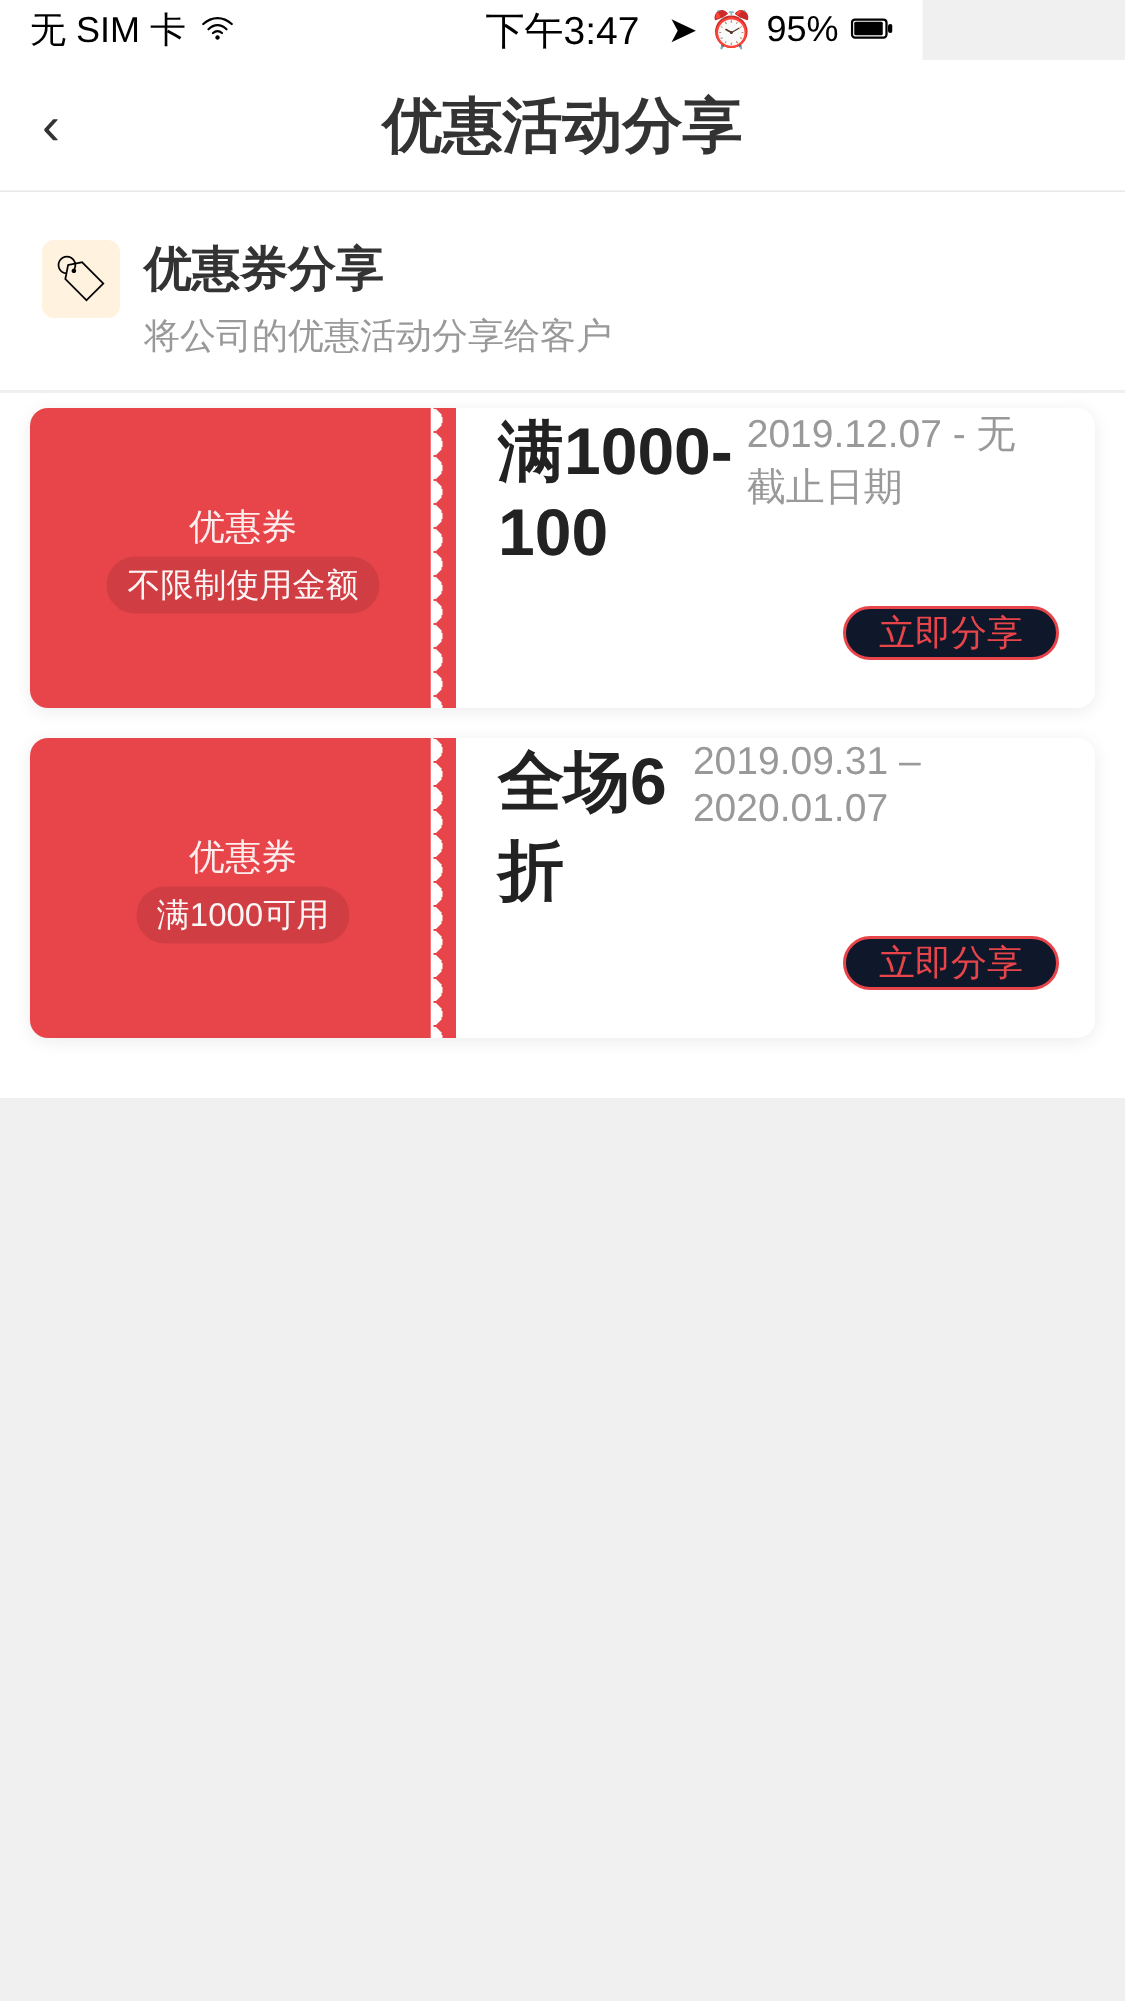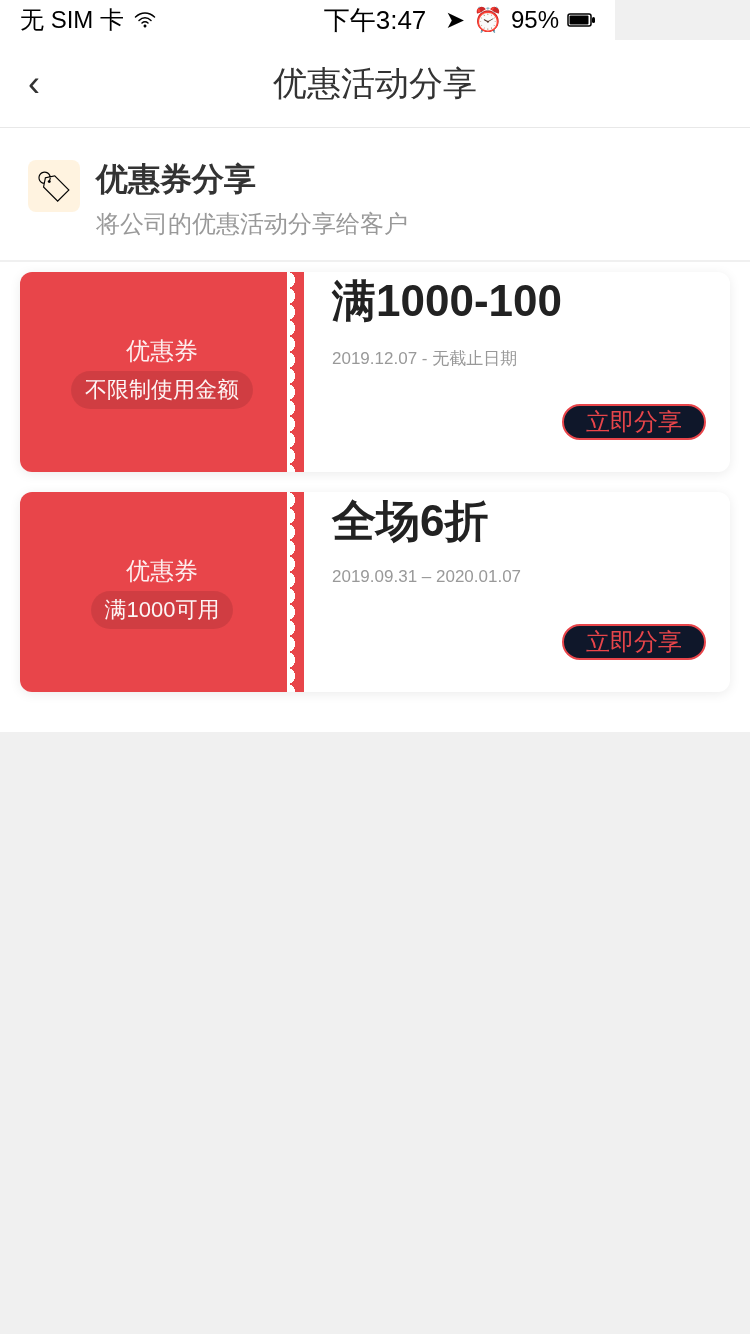--- a/index.html
+++ b/index.html
@@ -55,22 +55,22 @@
       border-bottom: 1px solid #e8e8e8;
     }
     .nav-back {
       position: absolute;
       left: 28px;
       font-size: 36px;
       color: #333;
       cursor: pointer;
     }
     .nav-title {
-      font-size: 34px;
-      font-weight: 400;
+      font-size: 40px;
+      font-weight: 700;
       color: #333;
     }
 
     
     .section-header {
       background: #fff;
       padding: 30px 28px 20px;
       display: flex;
       align-items: flex-start;
       gap: 16px;
@@ -159,33 +159,33 @@
       color: rgba(255,255,255,0.95);
       background: rgba(0,0,0,0.1);
       padding: 4px 14px;
       border-radius: 20px;
     }
 
     
     .coupon-right {
       flex: 1;
       display: flex;
-      flex-direction: column;
-      justify-content: flex-start;
+      flex-direction: row;
+      justify-content: center;
       padding: 0 28px;
       position: relative;
     }
     .coupon-name {
       font-size: 44px;
       font-weight: 700;
       color: #222;
       margin-bottom: 16px;
     }
     .coupon-meta {
-      font-size: 17px;
+      font-size: 26px;
       color: #999;
       margin-bottom: 0;
     }
     .coupon-share-btn {
       position: absolute;
       right: 24px;
       bottom: 32px;
       border: 2px solid #e8454a;
       color: #e8454a;
       background: #0f172a;

